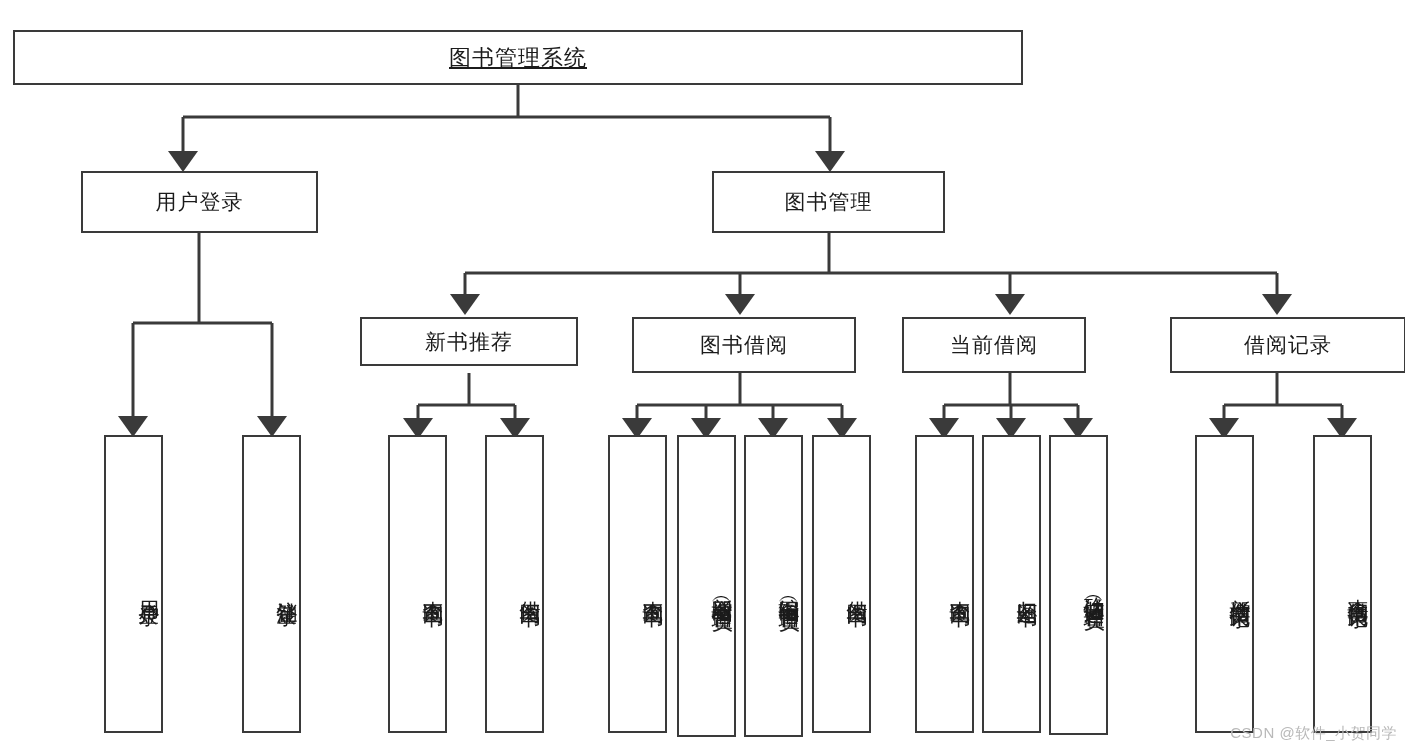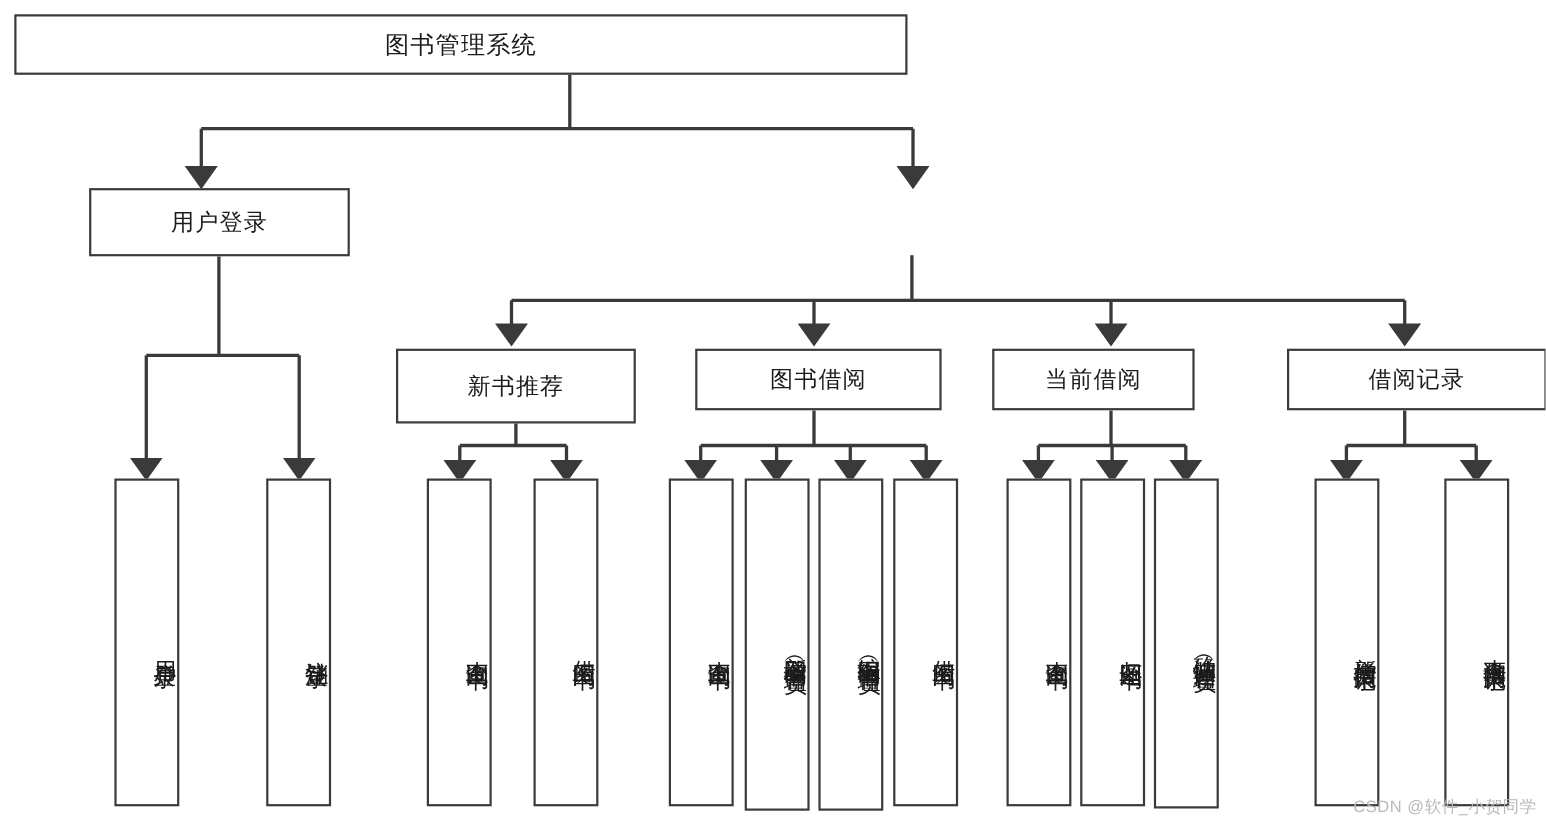--- a/index.html
+++ b/index.html
@@ -102,29 +102,32 @@
       <path d="M1011,405 L1011,427" marker-end="url(#arrow)"></path>
       <path d="M1078,405 L1078,427" marker-end="url(#arrow)"></path>
 
       <path d="M1277,373 L1277,405"></path>
       <path d="M1224,405 L1342,405"></path>
       <path d="M1224,405 L1224,427" marker-end="url(#arrow)"></path>
       <path d="M1342,405 L1342,427" marker-end="url(#arrow)"></path>
     </g>
   </svg>
 
-  <div class="node h root" style="left:13px;top:13px;width:812px;height:55px;">
+  <div class="node h root" style="left:13px;top:30px;width:1010px;height:55px;text-decoration:underline;">
     <span>图书管理系统</span>
   </div>
 
   <div class="node h" style="left:81px;top:171px;width:237px;height:62px;">
     <span>用户登录</span>
   </div>
+  <div class="node h" style="left:712px;top:171px;width:233px;height:62px;">
+    <span>图书管理</span>
+  </div>
 
-  <div class="node h" style="left:360px;top:317px;width:218px;height:68px;">
+  <div class="node h" style="left:360px;top:317px;width:218px;height:49px;">
     <span>新书推荐</span>
   </div>
   <div class="node h" style="left:632px;top:317px;width:224px;height:56px;">
     <span>图书借阅</span>
   </div>
   <div class="node h" style="left:902px;top:317px;width:184px;height:56px;">
     <span>当前借阅</span>
   </div>
   <div class="node h" style="left:1170px;top:317px;width:236px;height:56px;">
     <span>借阅记录</span>

